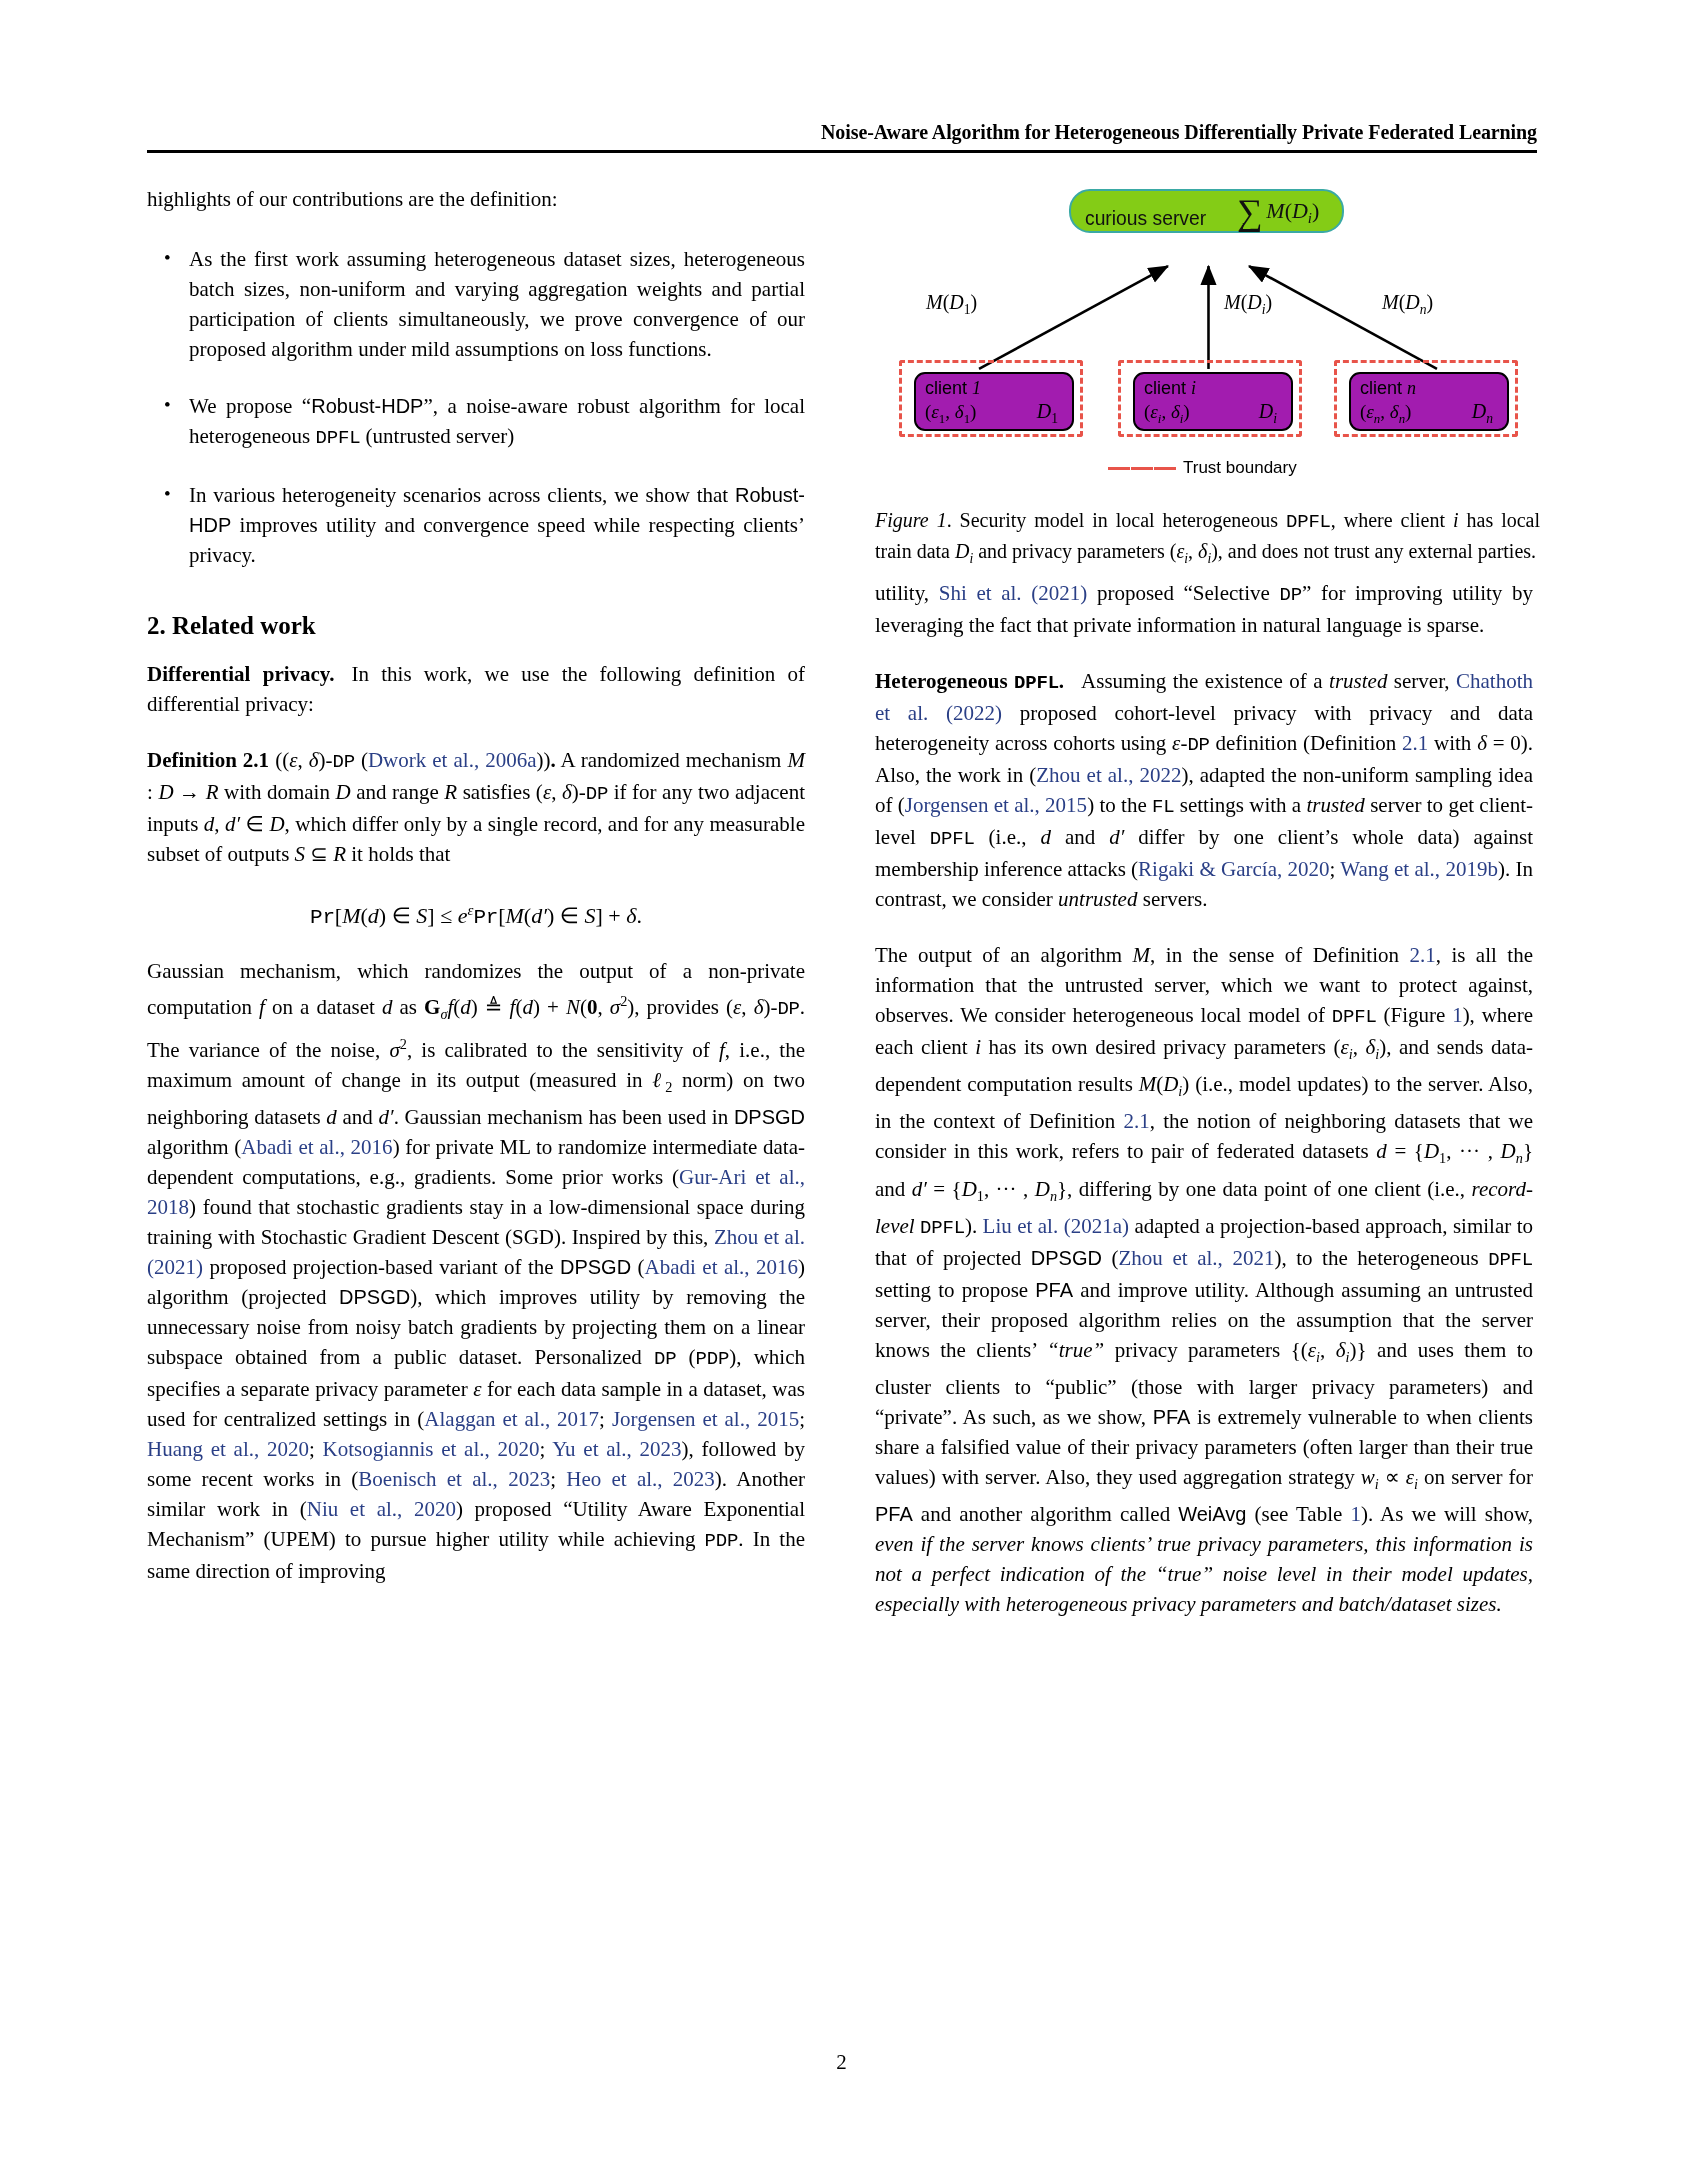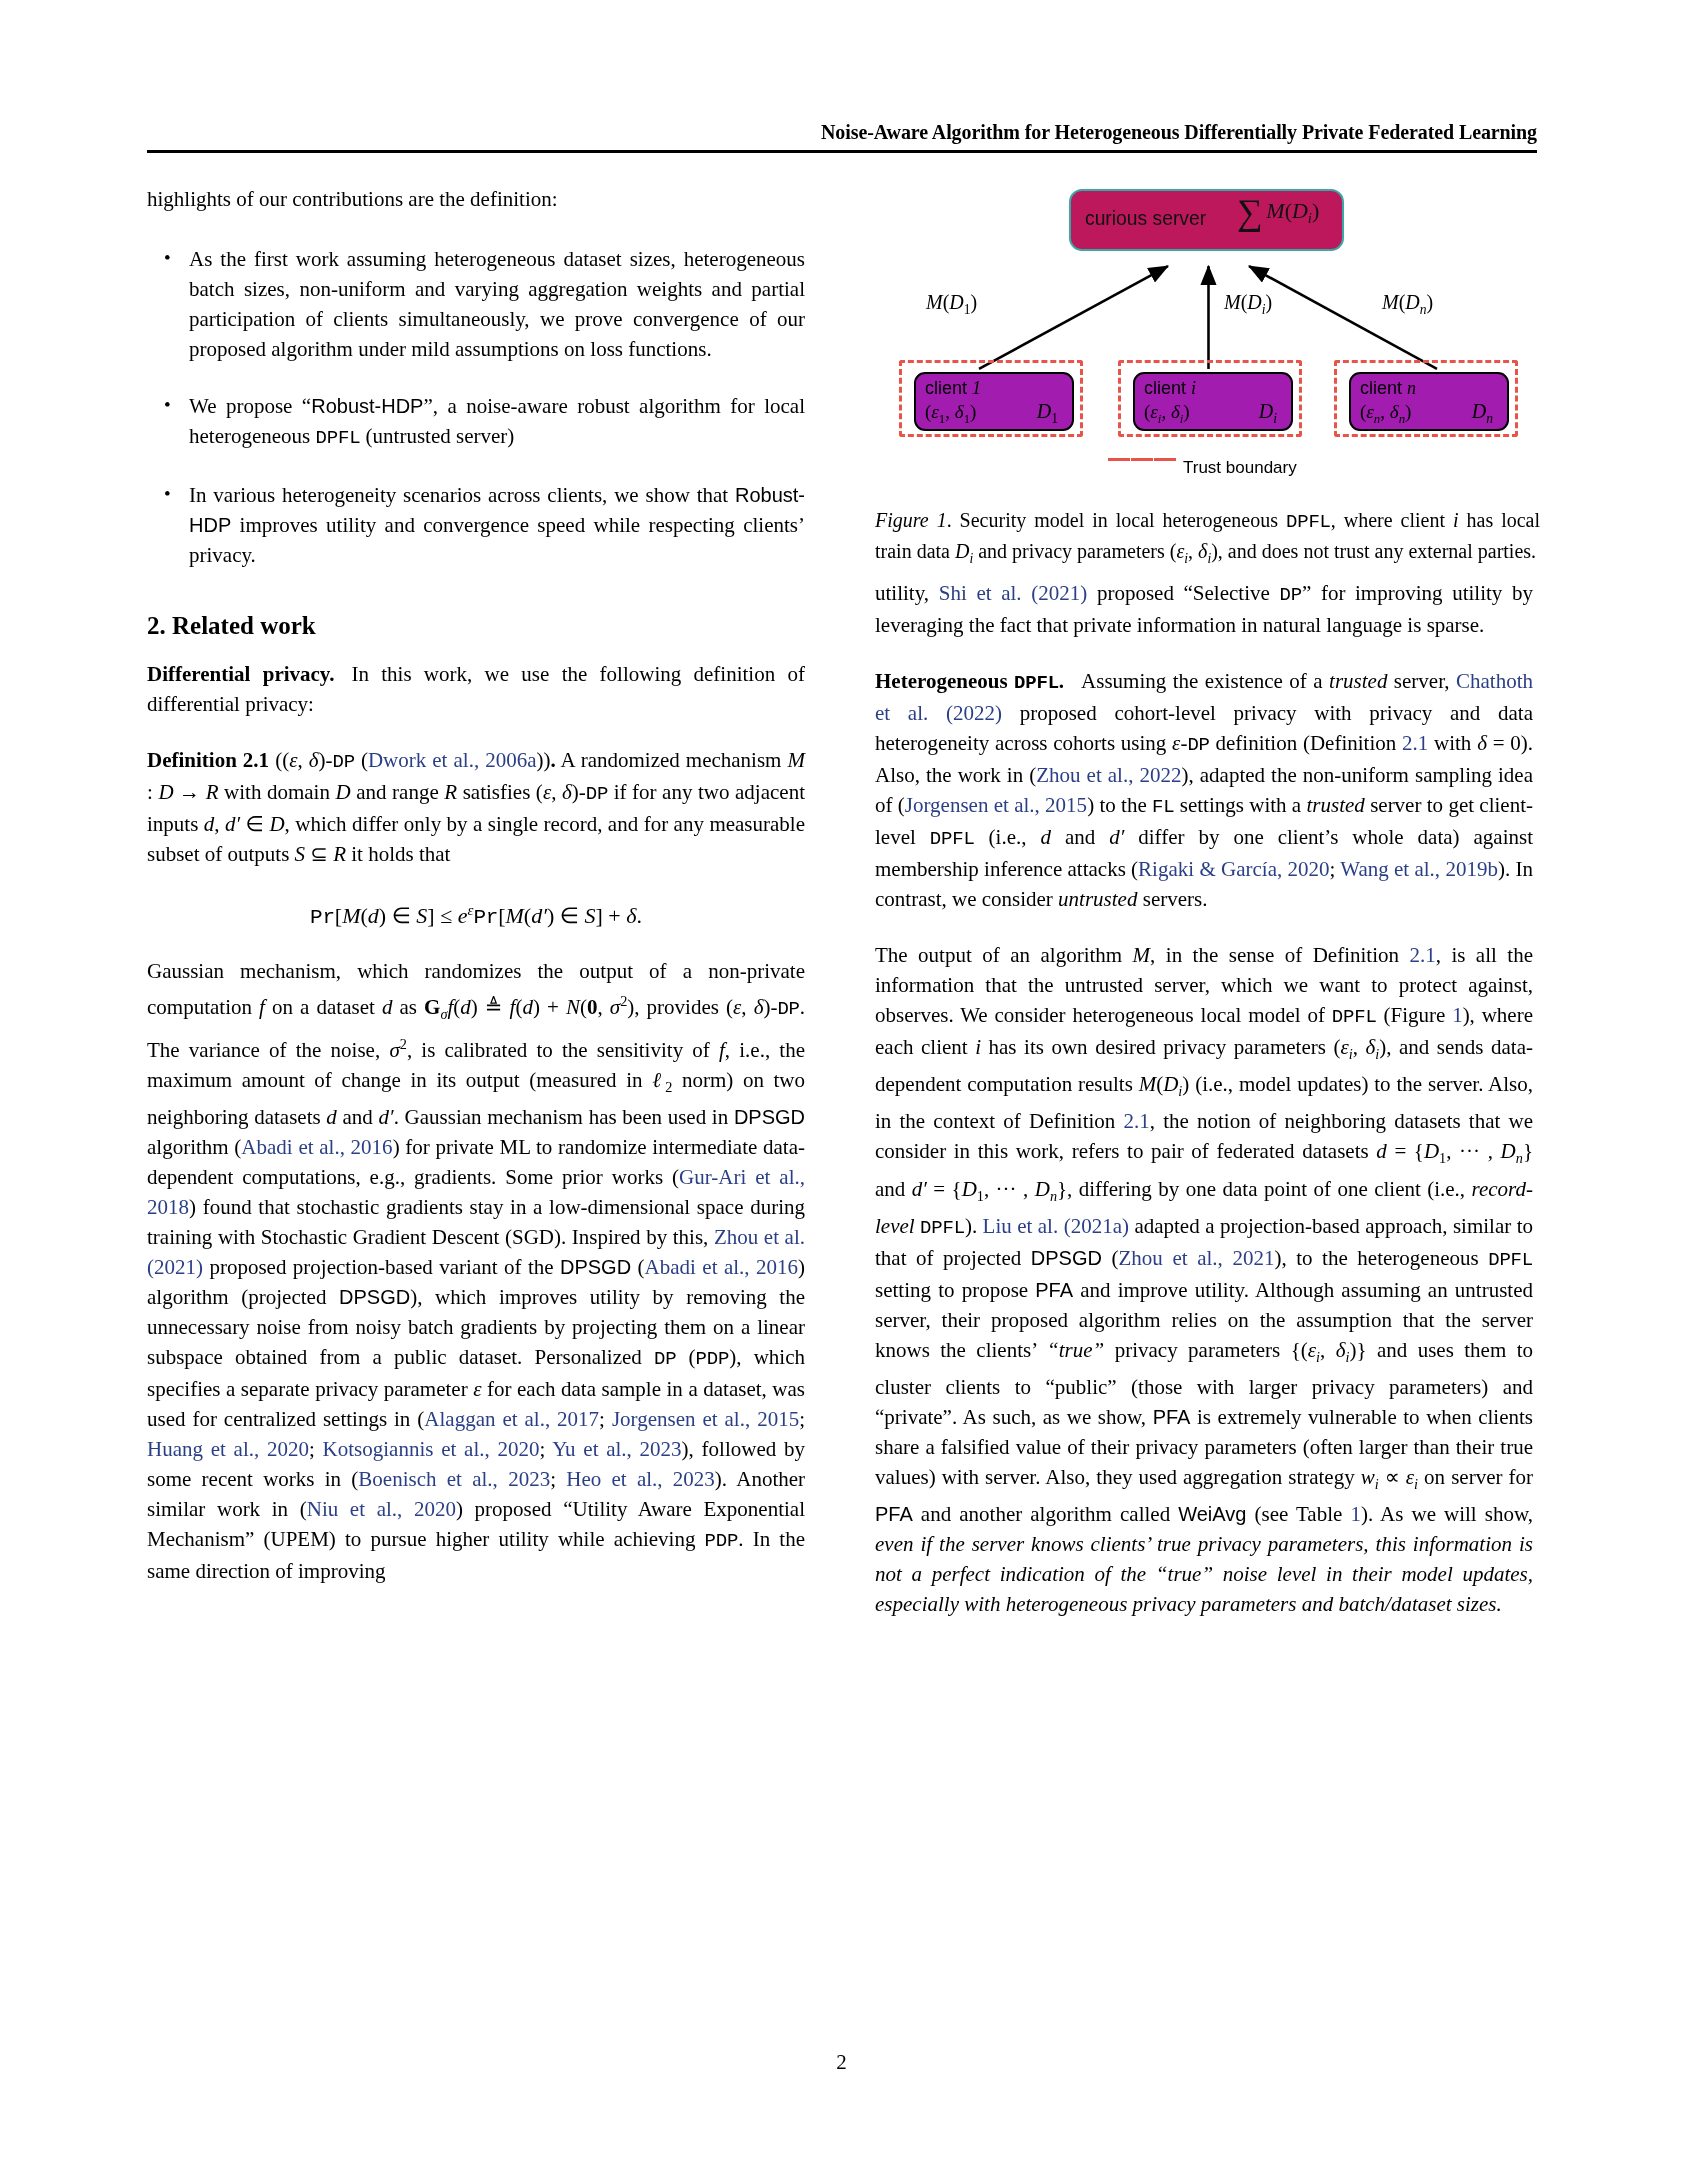--- a/index.html
+++ b/index.html
@@ -120,24 +120,24 @@
   .diagram {
     position: relative;
     width: 665px;
     height: 272px;
   }
   .server-box {
     position: absolute;
     left: 194px;
     top: 5px;
     width: 275px;
-    height: 62px;
-    background: #be185d;
+    height: 44px;
+    background: #84cc16;
     border: 2px solid #3aa9a5;
-    border-radius: 13px;
+    border-radius: 21px;
     box-sizing: border-box;
   }
   .server-label {
     position: absolute;
     left: 14px;
     top: 17px;
     font-family: "Liberation Sans", sans-serif;
     font-size: 19.3px;
     color: #111;
   }
@@ -210,20 +210,21 @@
     position: relative;
     width: 665px;
     height: 26px;
     margin-top: 2px;
   }
   .legend-inner {
     position: absolute;
     left: 233px;
     top: 0;
     display: flex;
+    align-items: center;
     gap: 1px;
   }
   .legend-dash {
     display: inline-block;
     width: 22px;
     height: 3px;
     background: #e8544a;
   }
   .legend-text {
     font-family: "Liberation Sans", sans-serif;

